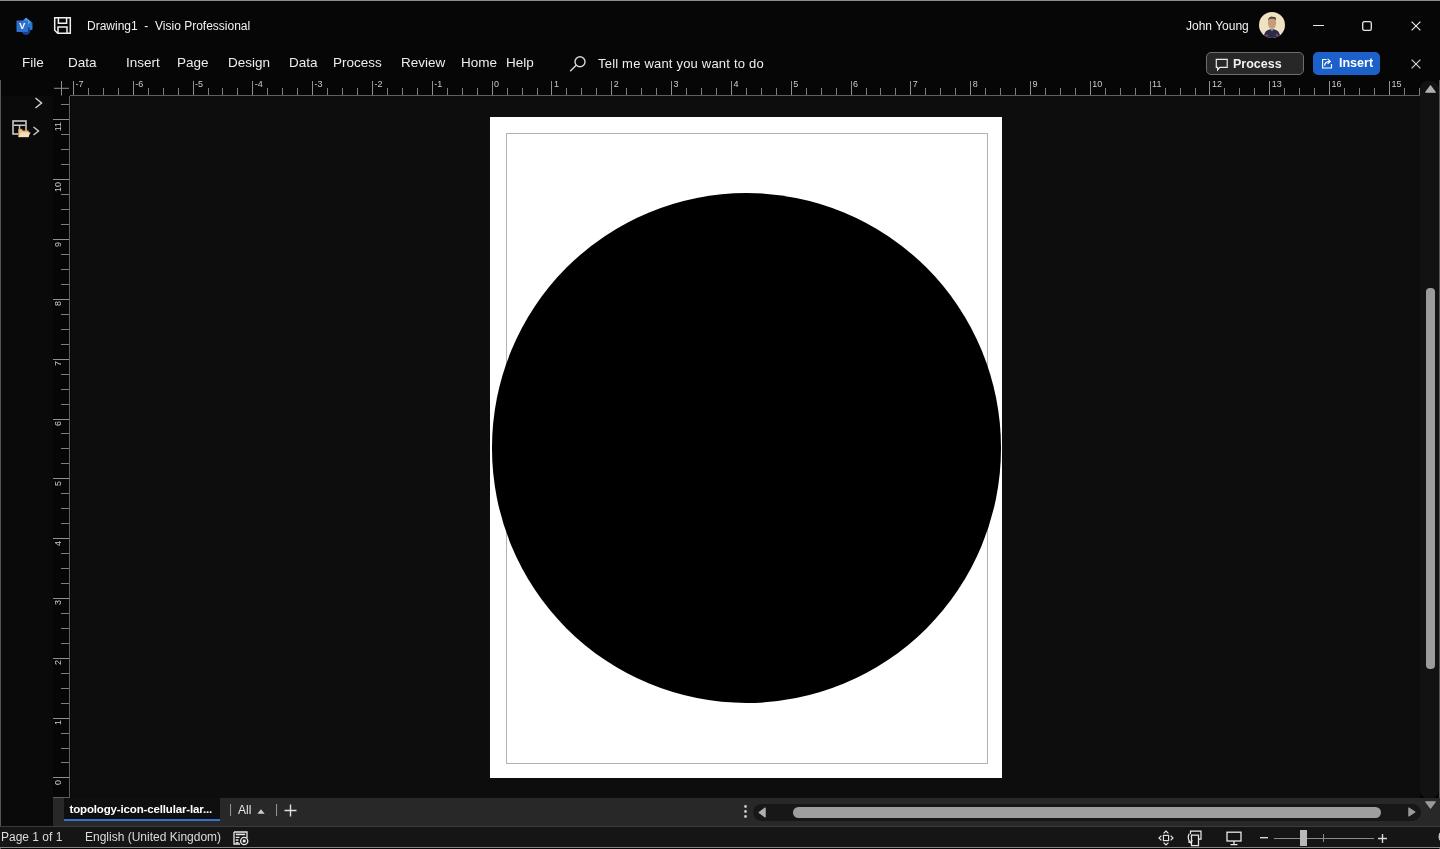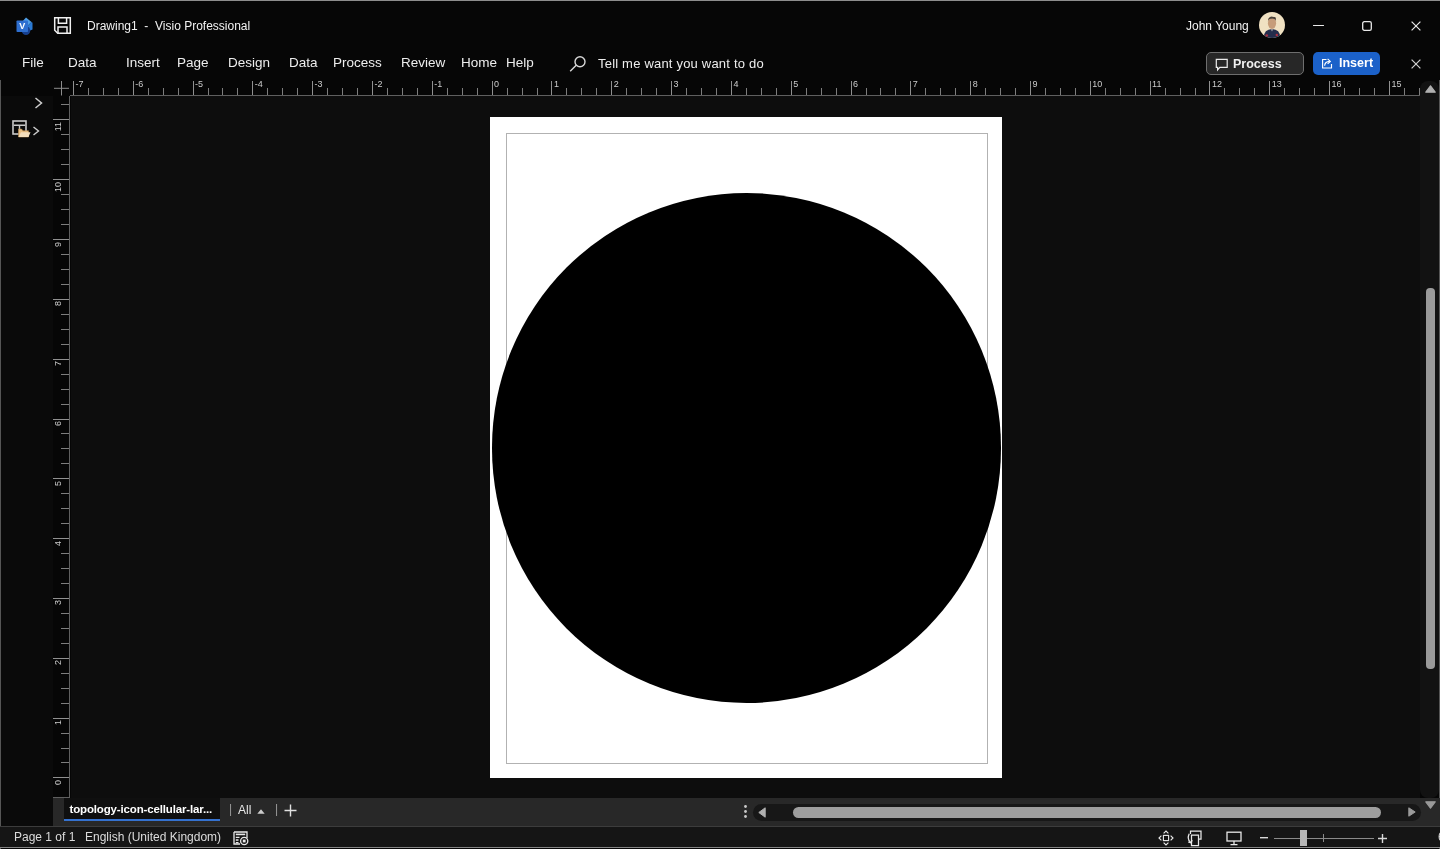--- a/index.html
+++ b/index.html
@@ -376,21 +376,21 @@
           <path d="M7.2 0.8 V10.2 L0.8 5.5 Z" fill="#b0b0b0" stroke="#b0b0b0" stroke-width="1" stroke-linejoin="round"></path>
         </svg>
     <div id="hthumb"></div>
     <svg class="abs" style="left:655px;top:3.5px" width="8" height="10" viewBox="0 0 8 10">
           <path d="M0.8 0.8 V9.2 L7.2 5 Z" fill="#9a9a9a" stroke="#9a9a9a" stroke-width="1" stroke-linejoin="round"></path>
         </svg>
   </div>
 </div>
 
 <div id="statusbar">
-  <span class="st" style="left:14px">Page 1 of 1</span>
+  <span class="st" style="left:1px">Page 1 of 1</span>
   <span class="st" style="left:85px">English (United Kingdom)</span>
   <svg class="abs" style="left:233px;top:4px" width="17" height="15" viewBox="0 0 17 15" fill="none" stroke="#e8e8e8" stroke-width="1.3">
     <path d="M1 1 H14 V7 M1 1 V13 H7"></path>
     <path d="M2.8 3.4 H12.2" stroke-width="1.6"></path>
     <path d="M2.8 6.4 H6.5 M2.8 9 H5.5 M2.8 11.6 H5.5"></path>
     <circle cx="11.2" cy="10" r="3.6"></circle>
     <rect x="9.8" y="8.6" width="2.8" height="2.8" fill="#e8e8e8" stroke="none"></rect>
   </svg>
 
   <svg class="abs" style="left:1158px;top:3px" width="16" height="16" viewBox="0 0 16 16" fill="none" stroke="#e8e8e8" stroke-width="1.15">

